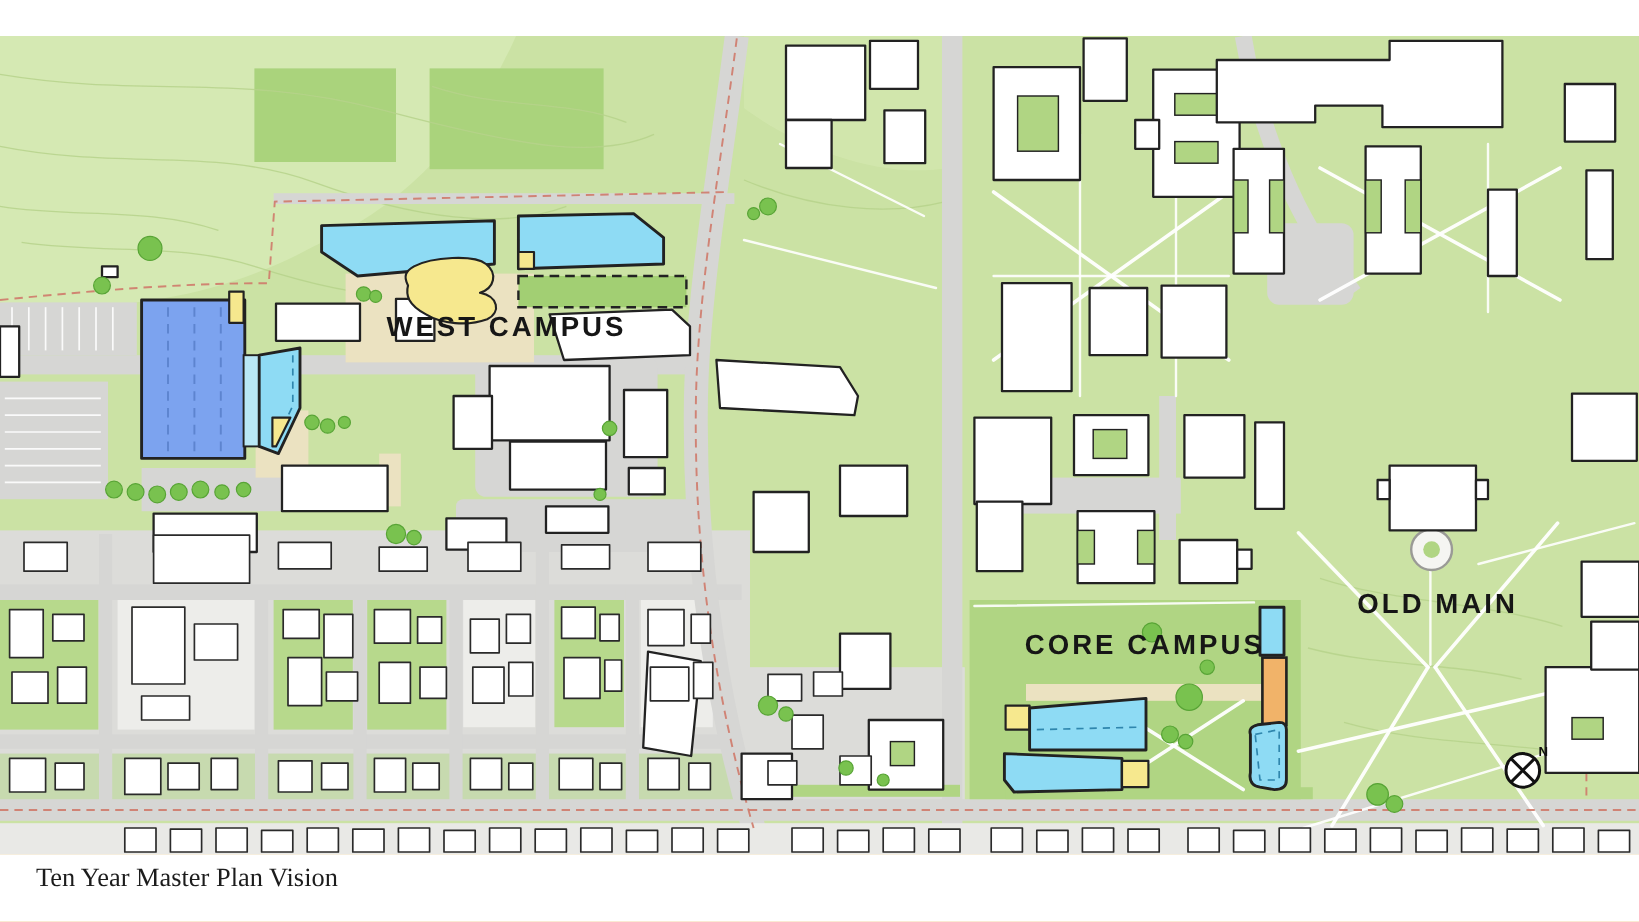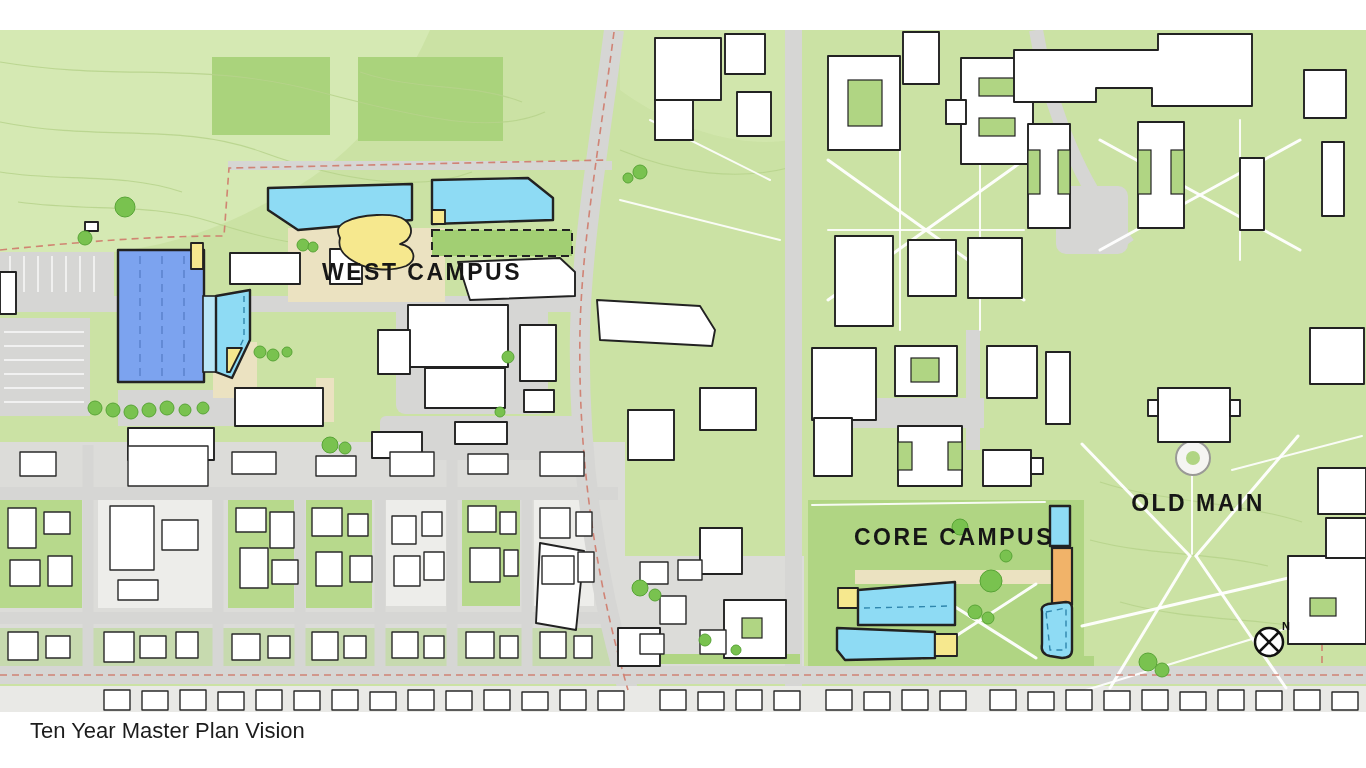--- a/index.html
+++ b/index.html
@@ -40,21 +40,21 @@
   .p-yellow{fill:var(--proposed-yellow);stroke:var(--building-outline);stroke-width:1.8;stroke-linejoin:round;}
   .p-orange{fill:var(--proposed-orange);stroke:var(--building-outline);stroke-width:2.2;}
   .p-future{fill:var(--future-green);stroke:var(--building-outline);stroke-width:2;stroke-dasharray:8 5;}
   .dash-blue{stroke:var(--blue-dash);stroke-width:1.6;stroke-dasharray:8 6;fill:none;}
   .dash-cyan{stroke:var(--cyan-dash);stroke-width:1.4;stroke-dasharray:6 5;fill:none;}
 
   
   .map-label{font-family:"Liberation Sans",sans-serif;font-weight:700;font-size:23px;
              letter-spacing:2.5px;fill:var(--label-ink);}
   .north-label{font-family:"Liberation Sans",sans-serif;font-weight:700;font-size:11px;fill:#111;}
-  .caption{position:absolute;left:30px;top:718px;font-family:Liberation Sans, sans-serif;
+  .caption{position:absolute;left:30px;top:718px;font-family:Liberation Serif, serif;
            font-size:22px;color:#1c1c1c;}
 </style>
 </head>
 <body>
 
 <div class="page">
 <svg width="1366" height="768" viewBox="0 0 1366 768">
 
   <g>
     <rect class="base" x="0" y="30" width="1366" height="682"></rect>

